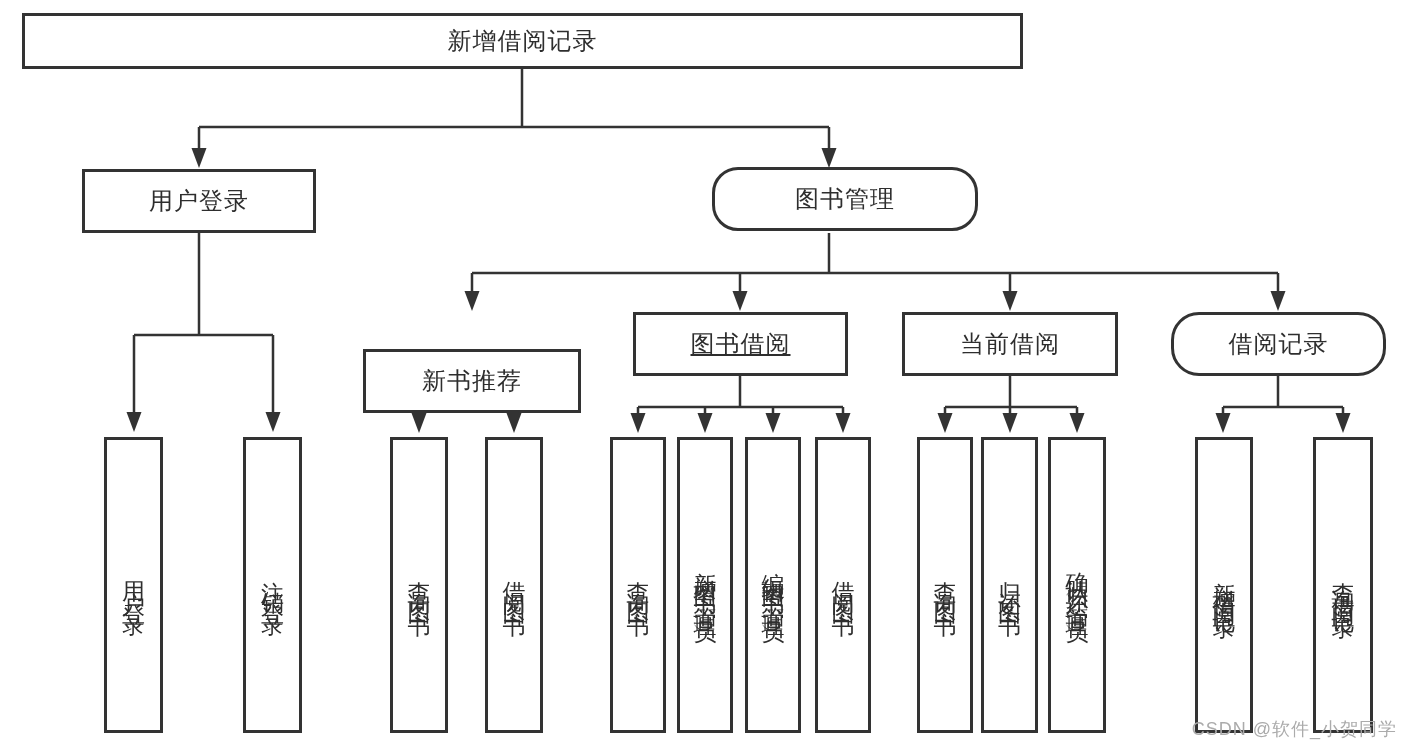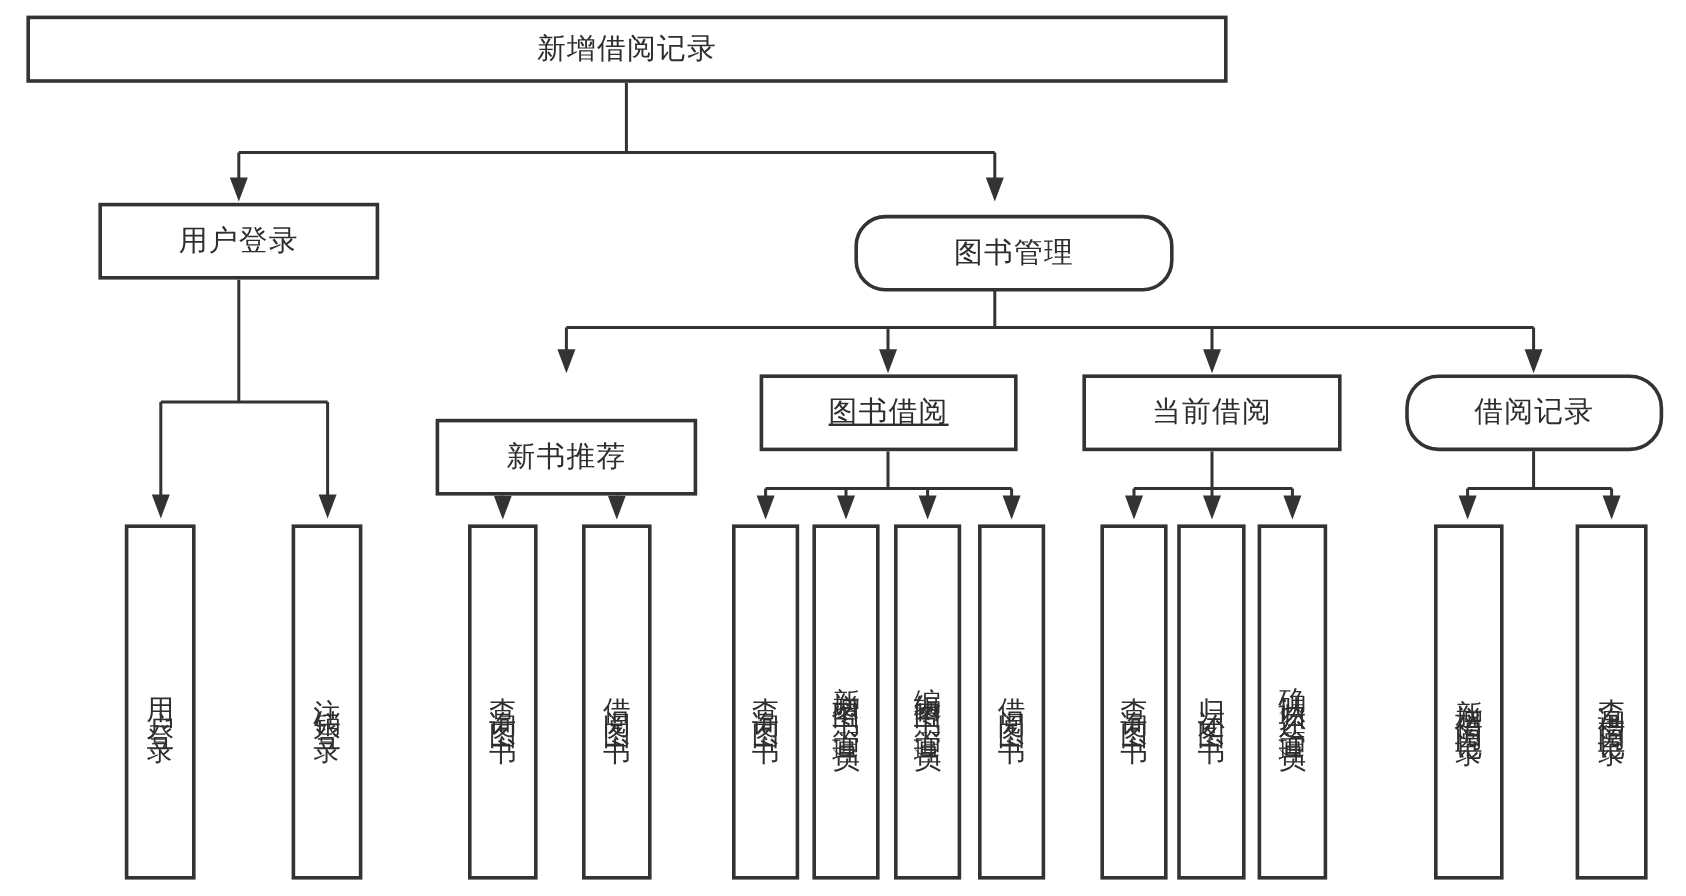--- a/index.html
+++ b/index.html
@@ -94,21 +94,21 @@
     <g>
       <path d="M1278 376 V407 M1223 407 H1343 M1223 407 V414 M1343 407 V414"></path>
       <polygon points="1215.5,413 1230.5,413 1223,433" fill="#333333" stroke="none"></polygon>
       <polygon points="1335.5,413 1350.5,413 1343,433" fill="#333333" stroke="none"></polygon>
     </g>
   </svg>
 
   <div class="box hbox" style="left:22px;top:13px;width:1001px;height:56px;">新增借阅记录</div>
 
   <div class="box hbox" style="left:82px;top:169px;width:234px;height:64px;">用户登录</div>
-  <div class="box hbox" style="left:712px;top:179px;width:266px;height:64px;border-radius:26px;">图书管理</div>
+  <div class="box hbox" style="left:712px;top:167px;width:266px;height:64px;border-radius:26px;">图书管理</div>
 
   <div class="box hbox" style="left:363px;top:312px;width:218px;height:64px;margin-top:37px;">新书推荐</div>
   <div class="box hbox" style="left:633px;top:312px;width:215px;height:64px;text-decoration:underline;">图书借阅</div>
   <div class="box hbox" style="left:902px;top:312px;width:216px;height:64px;">当前借阅</div>
   <div class="box hbox" style="left:1171px;top:312px;width:215px;height:64px;border-radius:28px;">借阅记录</div>
 
   <div class="box vbox" style="left:104px;top:437px;width:59px;height:296px;">
     <span class="vtext ls-wide">用户登录</span>
   </div>
   <div class="box vbox" style="left:243px;top:437px;width:59px;height:296px;">
@@ -145,14 +145,15 @@
     <span class="vtext ls-narrow">确认归还（管理员）</span>
   </div>
 
   <div class="box vbox" style="left:1195px;top:437px;width:58px;height:296px;">
     <span class="vtext ls-narrow">新增借阅记录</span>
   </div>
   <div class="box vbox" style="left:1313px;top:437px;width:60px;height:296px;">
     <span class="vtext ls-narrow">查询借阅记录</span>
   </div>
 
+  <div class="watermark">CSDN @软件_小贺同学</div>
 
 </div>
 
 </body></html>

